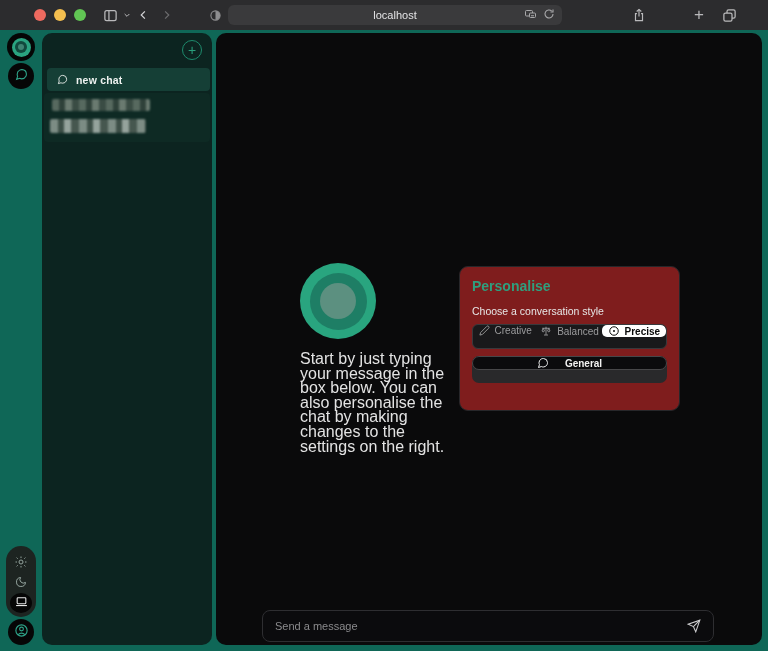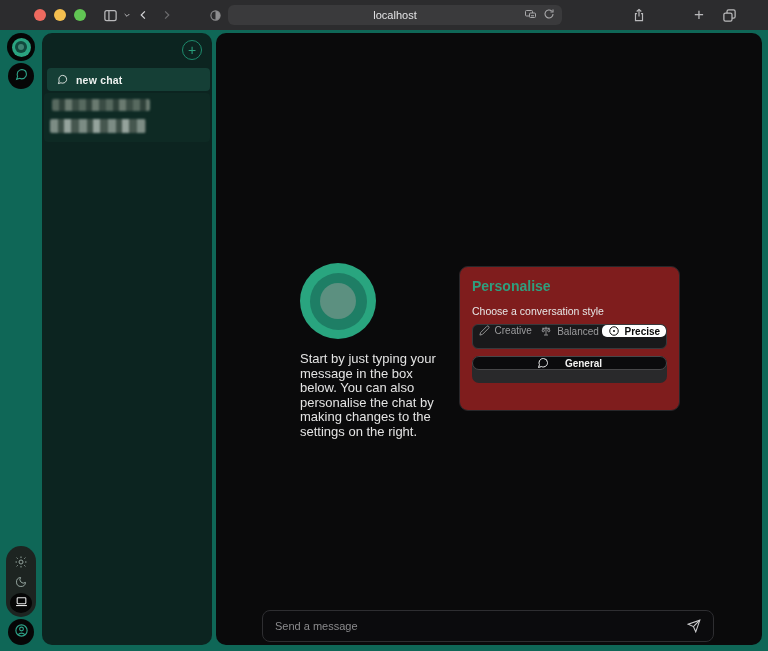--- a/index.html
+++ b/index.html
@@ -44,21 +44,21 @@
   .redact.r1 { top:6px; left:8px; width:98px; height:12px;
     background:repeating-linear-gradient(90deg,#57695f 0 7px,#2f413a 7px 13px,#6a7a70 13px 20px,#3a4c44 20px 27px); }
   .redact.r2 { top:26px; left:6px; width:96px; height:14px;
     background:repeating-linear-gradient(90deg,#7c8c84 0 8px,#3d4f47 8px 14px,#95a39c 14px 21px,#46574f 21px 29px); }
 
   
   .main { position:absolute; left:216px; top:3px; width:546px; height:612px; background:#0a0a0b; border-radius:10px; overflow:hidden; }
   .logo { position:absolute; left:84px; top:230px; width:76px; height:76px; border-radius:50%; background:#29a57f; display:flex; align-items:center; justify-content:center; }
   .logo-mid { width:57px; height:57px; border-radius:50%; background:#1e7e65; display:flex; align-items:center; justify-content:center; }
   .logo-in { width:36px; height:36px; border-radius:50%; background:#5c9080; }
-  .intro { position:absolute; left:84px; top:319px; width:152px; font-size:13px; line-height:14.6px; color:#e3e3e3; }
+  .intro { position:absolute; left:84px; top:319px; width:152px; font-size:16px; line-height:14.6px; color:#e3e3e3; }
 
   .panel { position:absolute; left:243px; top:233px; width:221px; height:145px; background:#7f1d1d; border:1px solid #27272a; border-radius:9px; padding:11px 12px; }
   .panel-title { color:#2f9e7e; font-size:14px; font-weight:700; }
   .panel-q { margin-top:11px; color:#e6e6e6; font-size:10.5px; }
   .seg { margin-top:7px; display:flex; align-items:flex-start; border-radius:6px; overflow:hidden; }
   .seg1 { height:25px; background:#19191b; border:1px solid #39393c; }
   .seg-item { flex:1; display:flex; align-items:center; justify-content:center; gap:5px; font-size:10px; color:#9b9b9d; cursor:default; }
   .seg-item .lbl { white-space:nowrap; }
   .seg1 .seg-item.sel { background:#ffffff; color:#0a0a0a; border-radius:5px; font-weight:700; }
   .seg2 { height:27px; background:#29292b; border-radius:7px; }

